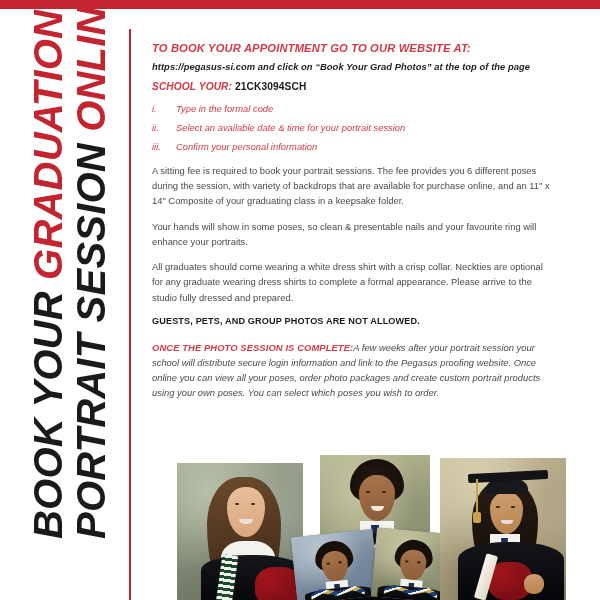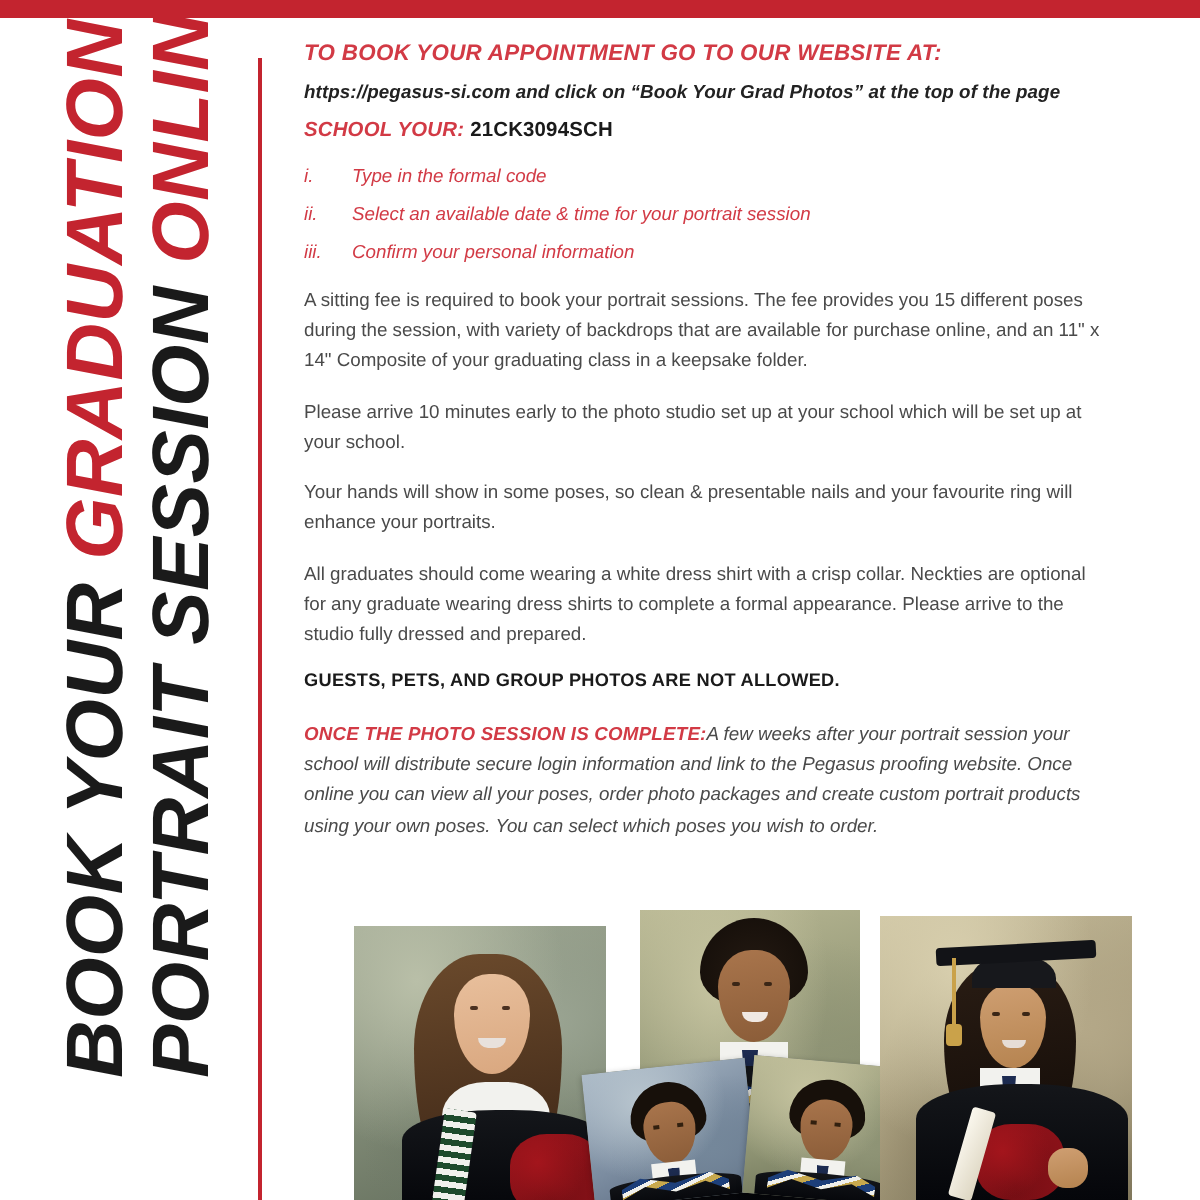--- a/index.html
+++ b/index.html
@@ -59,21 +59,21 @@
     font-weight: 700;
     letter-spacing: 0.2px;
     line-height: 1.08;
     color: #1a1a1a;
   }
   .vert-em { color: #C3242F; font-weight: 800; }
 
   
   .content {
     position: absolute;
-    left: 152px; top: 21px;
+    left: 152px; top: 42px;
     width: 400px;
   }
 
   .hdr-red {
     color: #D23A45;
     font-size: 11.2px;
     font-weight: 700;
     font-style: italic;
     letter-spacing: 0.15px;
     margin-bottom: 7px;
@@ -287,24 +287,23 @@
       <div class="step">
         <span class="step-num">ii.</span>
         <span class="step-txt">Select an available date &amp; time for your portrait session</span>
       </div>
       <div class="step">
         <span class="step-num">iii.</span>
         <span class="step-txt">Confirm your personal information</span>
       </div>
     </div>
 
-    <div class="para">A sitting fee is required to book your portrait sessions.  The fee provides you 15 different poses during the session, with variety of backdrops that are available for purchase online, and an 11" x 14" Composite of your graduating class in a keepsake folder.</div>
-
-
-    <div class="para">Please arrive 10 minutes early to the photo studio set up at your school which will be set up at your school.</div>
+    <div class="para">A sitting fee is required to book your portrait sessions.  The fee provides you 6 different poses during the session, with variety of backdrops that are available for purchase online, and an 11" x 14" Composite of your graduating class in a keepsake folder.</div>
+
+
 
     <div class="para">Your hands will show in some poses, so clean &amp; presentable nails and your favourite ring will enhance your portraits.</div>
 
     <div class="para">All graduates should come wearing a white dress shirt with a crisp collar.  Neckties are optional for any graduate wearing dress shirts to complete a formal appearance. Please arrive to the studio fully dressed and prepared.</div>
 
     <div class="para-strong">GUESTS, PETS, AND GROUP PHOTOS ARE NOT ALLOWED.</div>
 
     <div class="final-block"><span class="final-lead">ONCE THE PHOTO SESSION IS COMPLETE:</span><span>A few weeks after your portrait session your school will distribute secure login information and link to the Pegasus proofing website. Once online you can view all your poses, order photo packages and create custom portrait products using your own poses. You can select which poses you wish to order.</span></div>
   </div>
 

